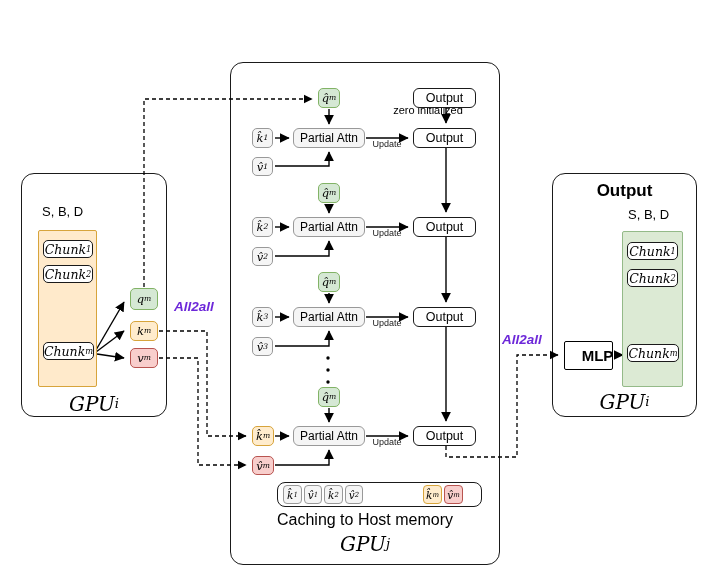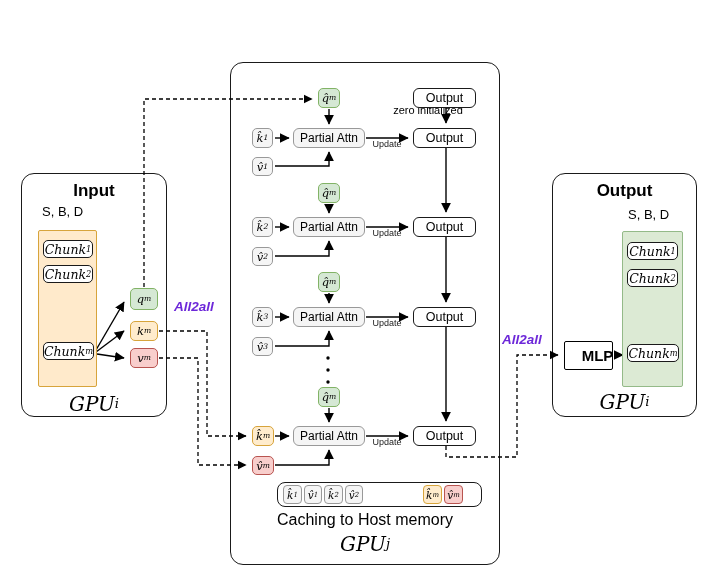--- a/index.html
+++ b/index.html
@@ -96,21 +96,20 @@
         <circle cx="328" cy="382" r="1.7"></circle>
       <circle cx="652" cy="302" r="1.7"></circle>
         <circle cx="652" cy="317" r="1.7"></circle>
         <circle cx="652" cy="332" r="1.7"></circle>
       <circle cx="372" cy="494" r="2.1"></circle>
         <circle cx="387" cy="494" r="2.1"></circle>
         <circle cx="402" cy="494" r="2.1"></circle>
     </g>
   </svg>
 
-  <div class="node panel-title" style="left:21px;top:181px;width:146px;">Input</div>
   <div class="node dims" style="left:42px;top:204px;">S, B, D</div>
   <div class="node container-orange" style="left:38px;top:230px;width:59px;height:157px;z-index:2;"></div>
   <div class="node chunk mathlbl" style="left:43px;top:240px;width:50px;height:18px;">Chunk<sub>1</sub></div>
   <div class="node chunk mathlbl" style="left:43px;top:265px;width:50px;height:18px;">Chunk<sub>2</sub></div>
   <div class="node chunk mathlbl" style="left:43px;top:342px;width:51px;height:18px;">Chunk<sub>m</sub></div>
   <div class="node gpu" style="left:21px;top:392px;width:146px;">GPU<sub>i</sub></div>
   <div class="node mbox green mathlbl" style="left:130px;top:288px;width:28px;height:22px;">q<sub>m</sub></div>
   <div class="node mbox yellow mathlbl" style="left:130px;top:321px;width:28px;height:20px;">k<sub>m</sub></div>
   <div class="node mbox pink mathlbl" style="left:130px;top:348px;width:28px;height:20px;">v<sub>m</sub></div>
   <div class="all2all" style="left:174px;top:299px;">All2all</div>

